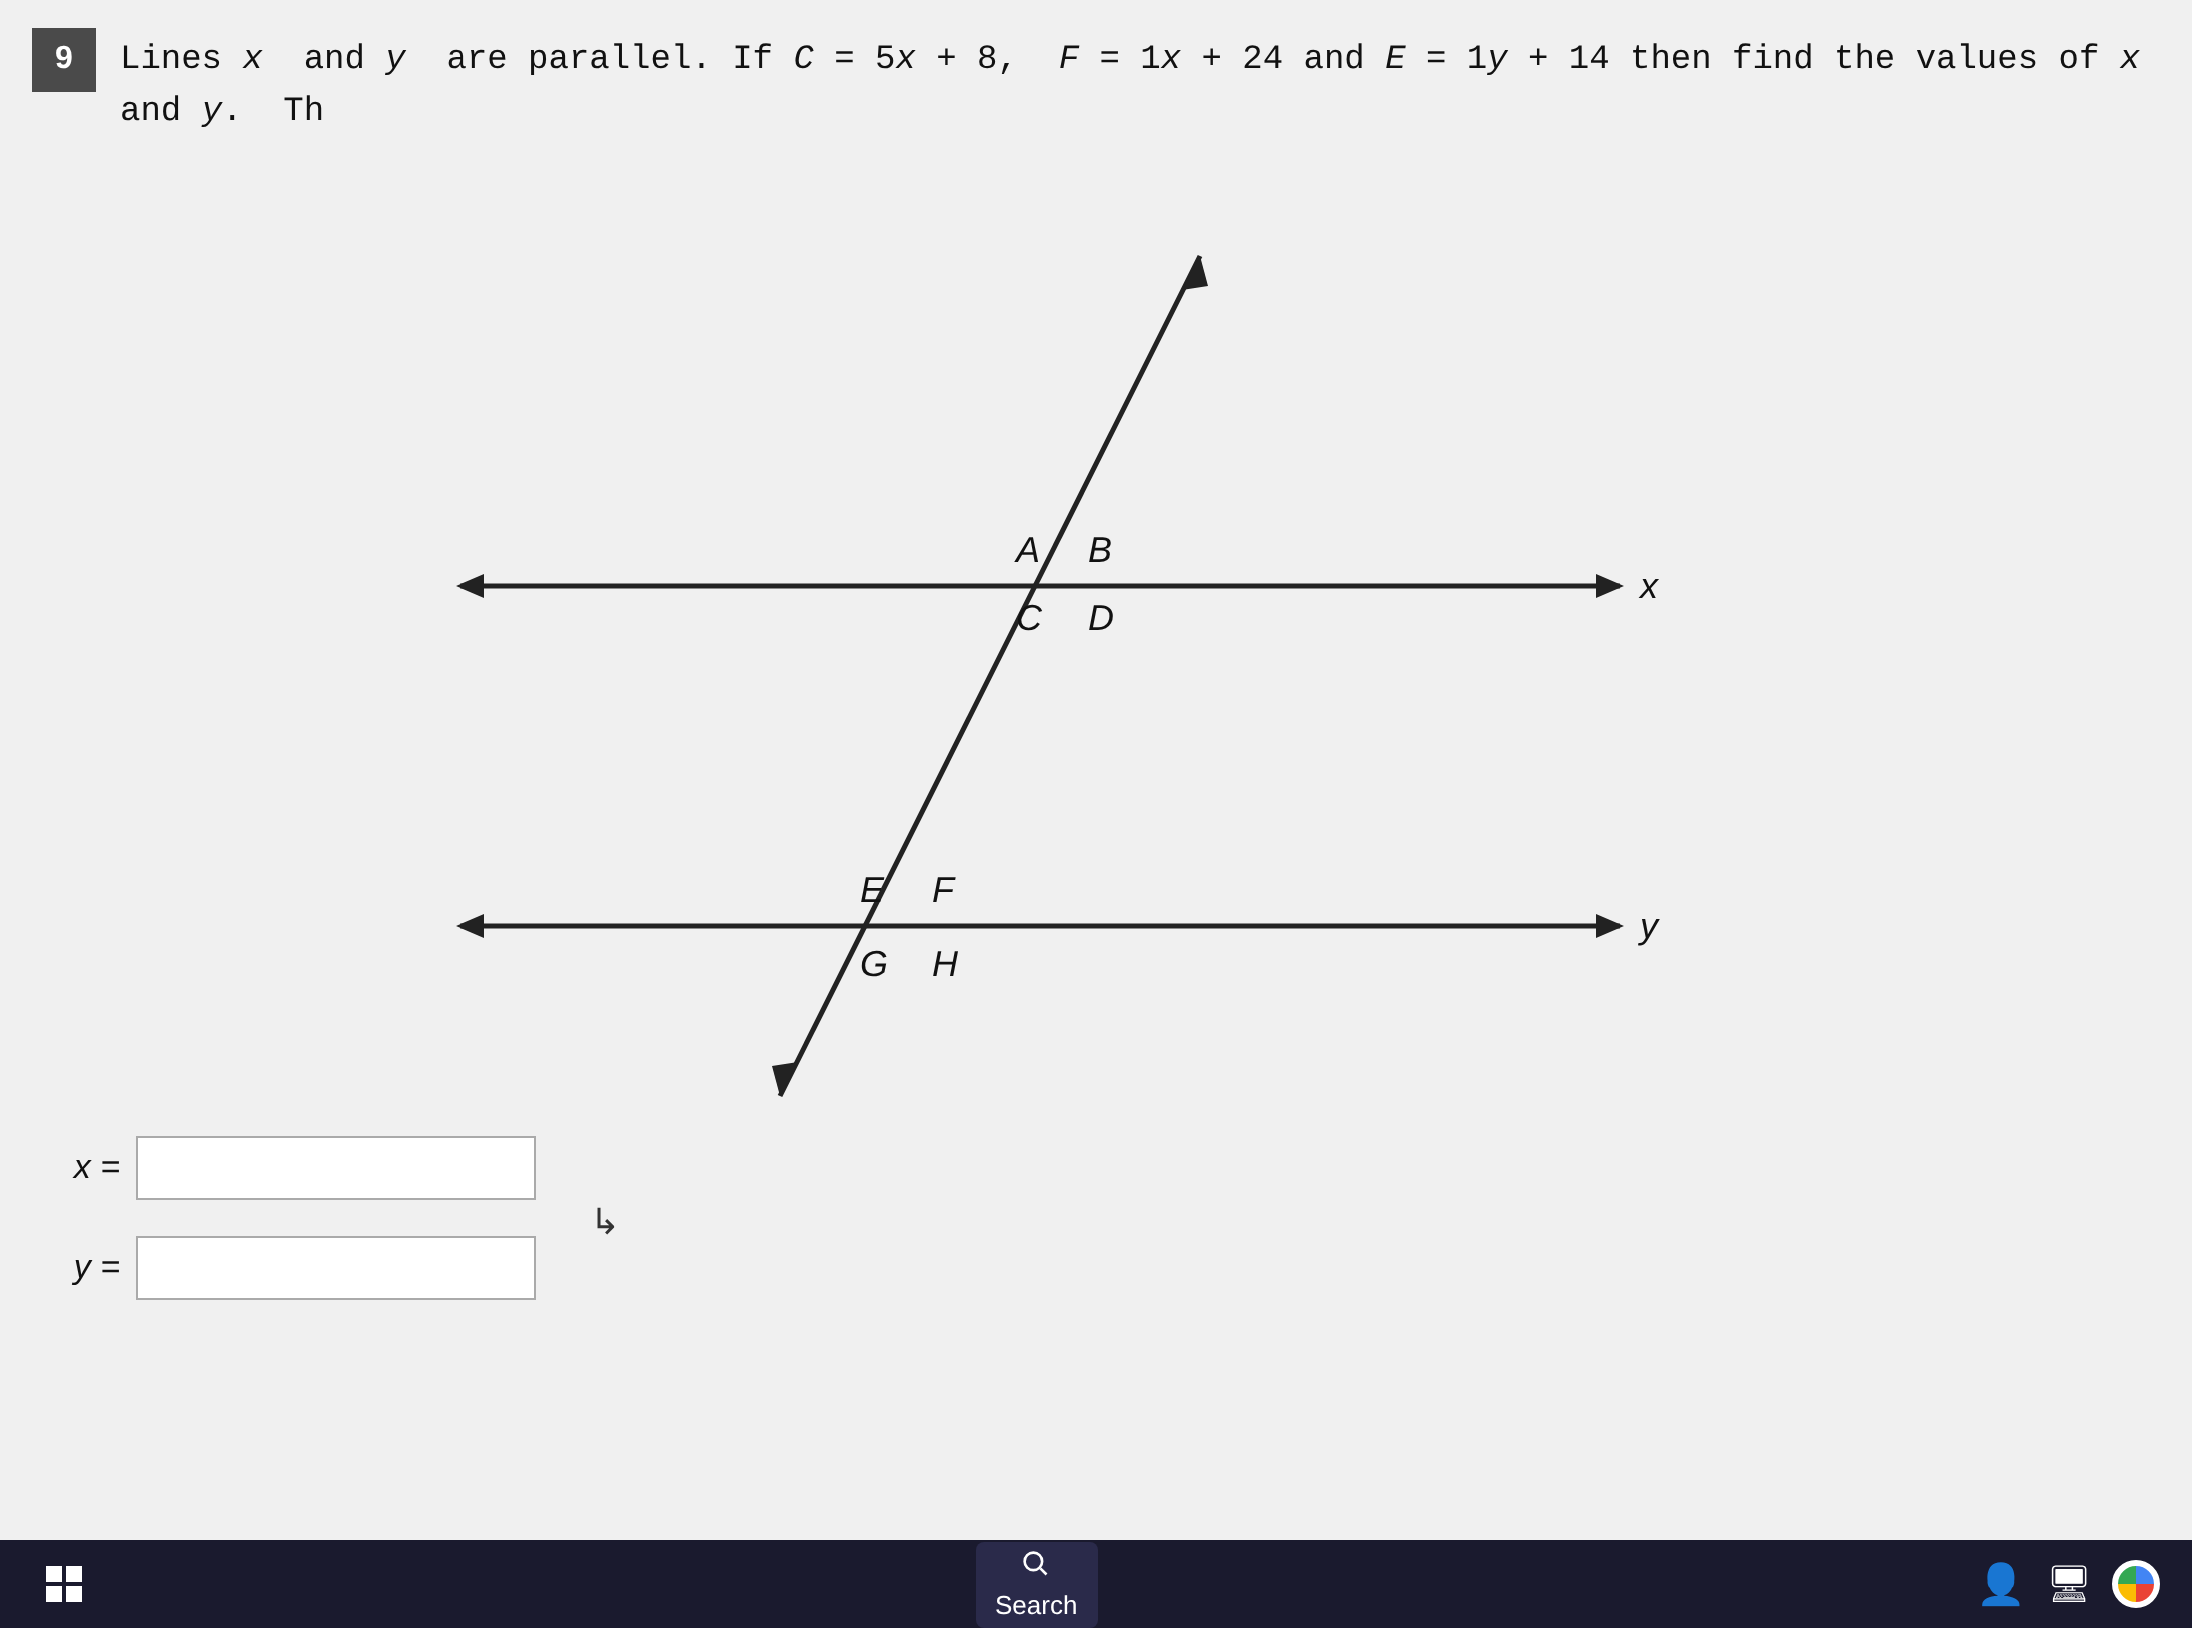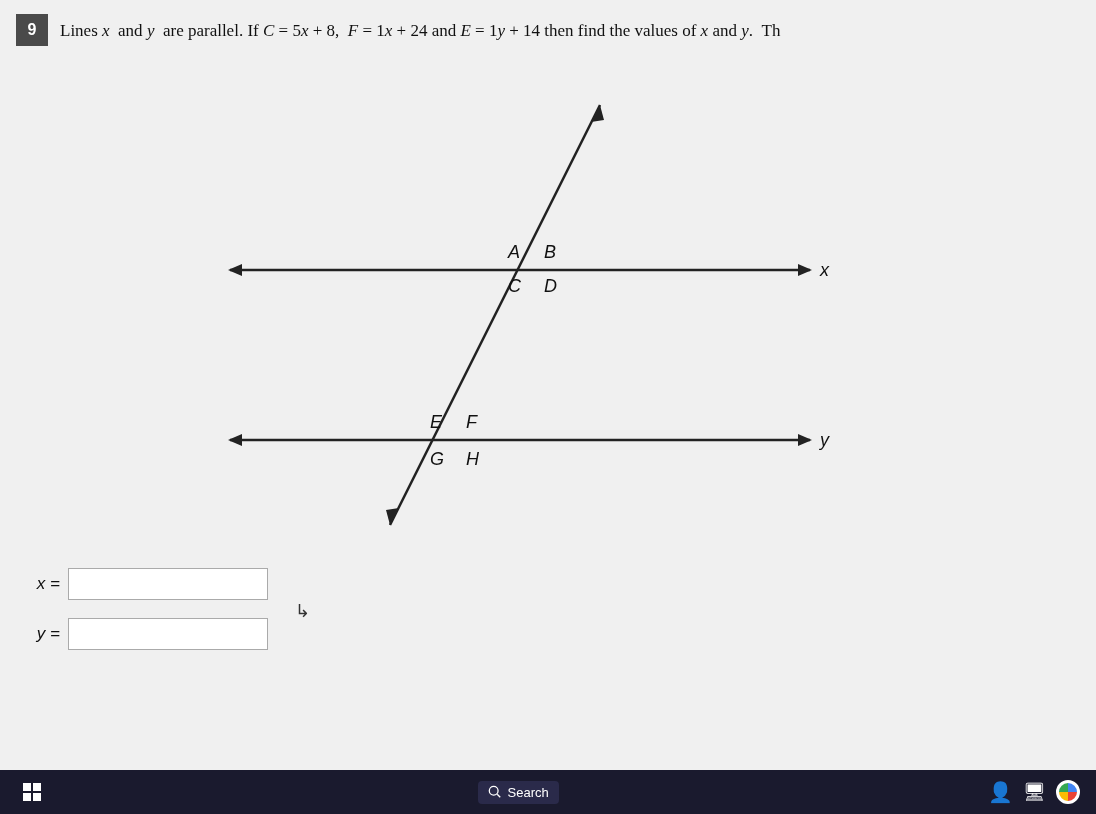--- a/index.html
+++ b/index.html
@@ -37,21 +37,21 @@
       align-items: center;
       justify-content: center;
       flex-shrink: 0;
       font-family: Arial, sans-serif;
     }
 
     .question-text {
       font-size: 17px;
       color: #111;
       line-height: 1.5;
-      font-family: Liberation Serif, serif;
+      font-family: Liberation Mono, monospace;
       padding-top: 4px;
     }
 
     .diagram-area {
       position: relative;
       width: 100%;
       height: 480px;
       margin-top: 10px;
     }
 
@@ -113,20 +113,21 @@
       align-items: center;
       background: #2a2a4a;
       border-radius: 4px;
       padding: 4px 10px;
       gap: 6px;
       color: white;
       font-family: Arial, sans-serif;
       font-size: 13px;
       margin-right: auto;
       margin-left: auto;
+      flex-direction: column;
     }
 
     .taskbar-search svg {
       width: 14px;
       height: 14px;
     }
 
     .windows-btn {
       width: 32px;
       height: 32px;

